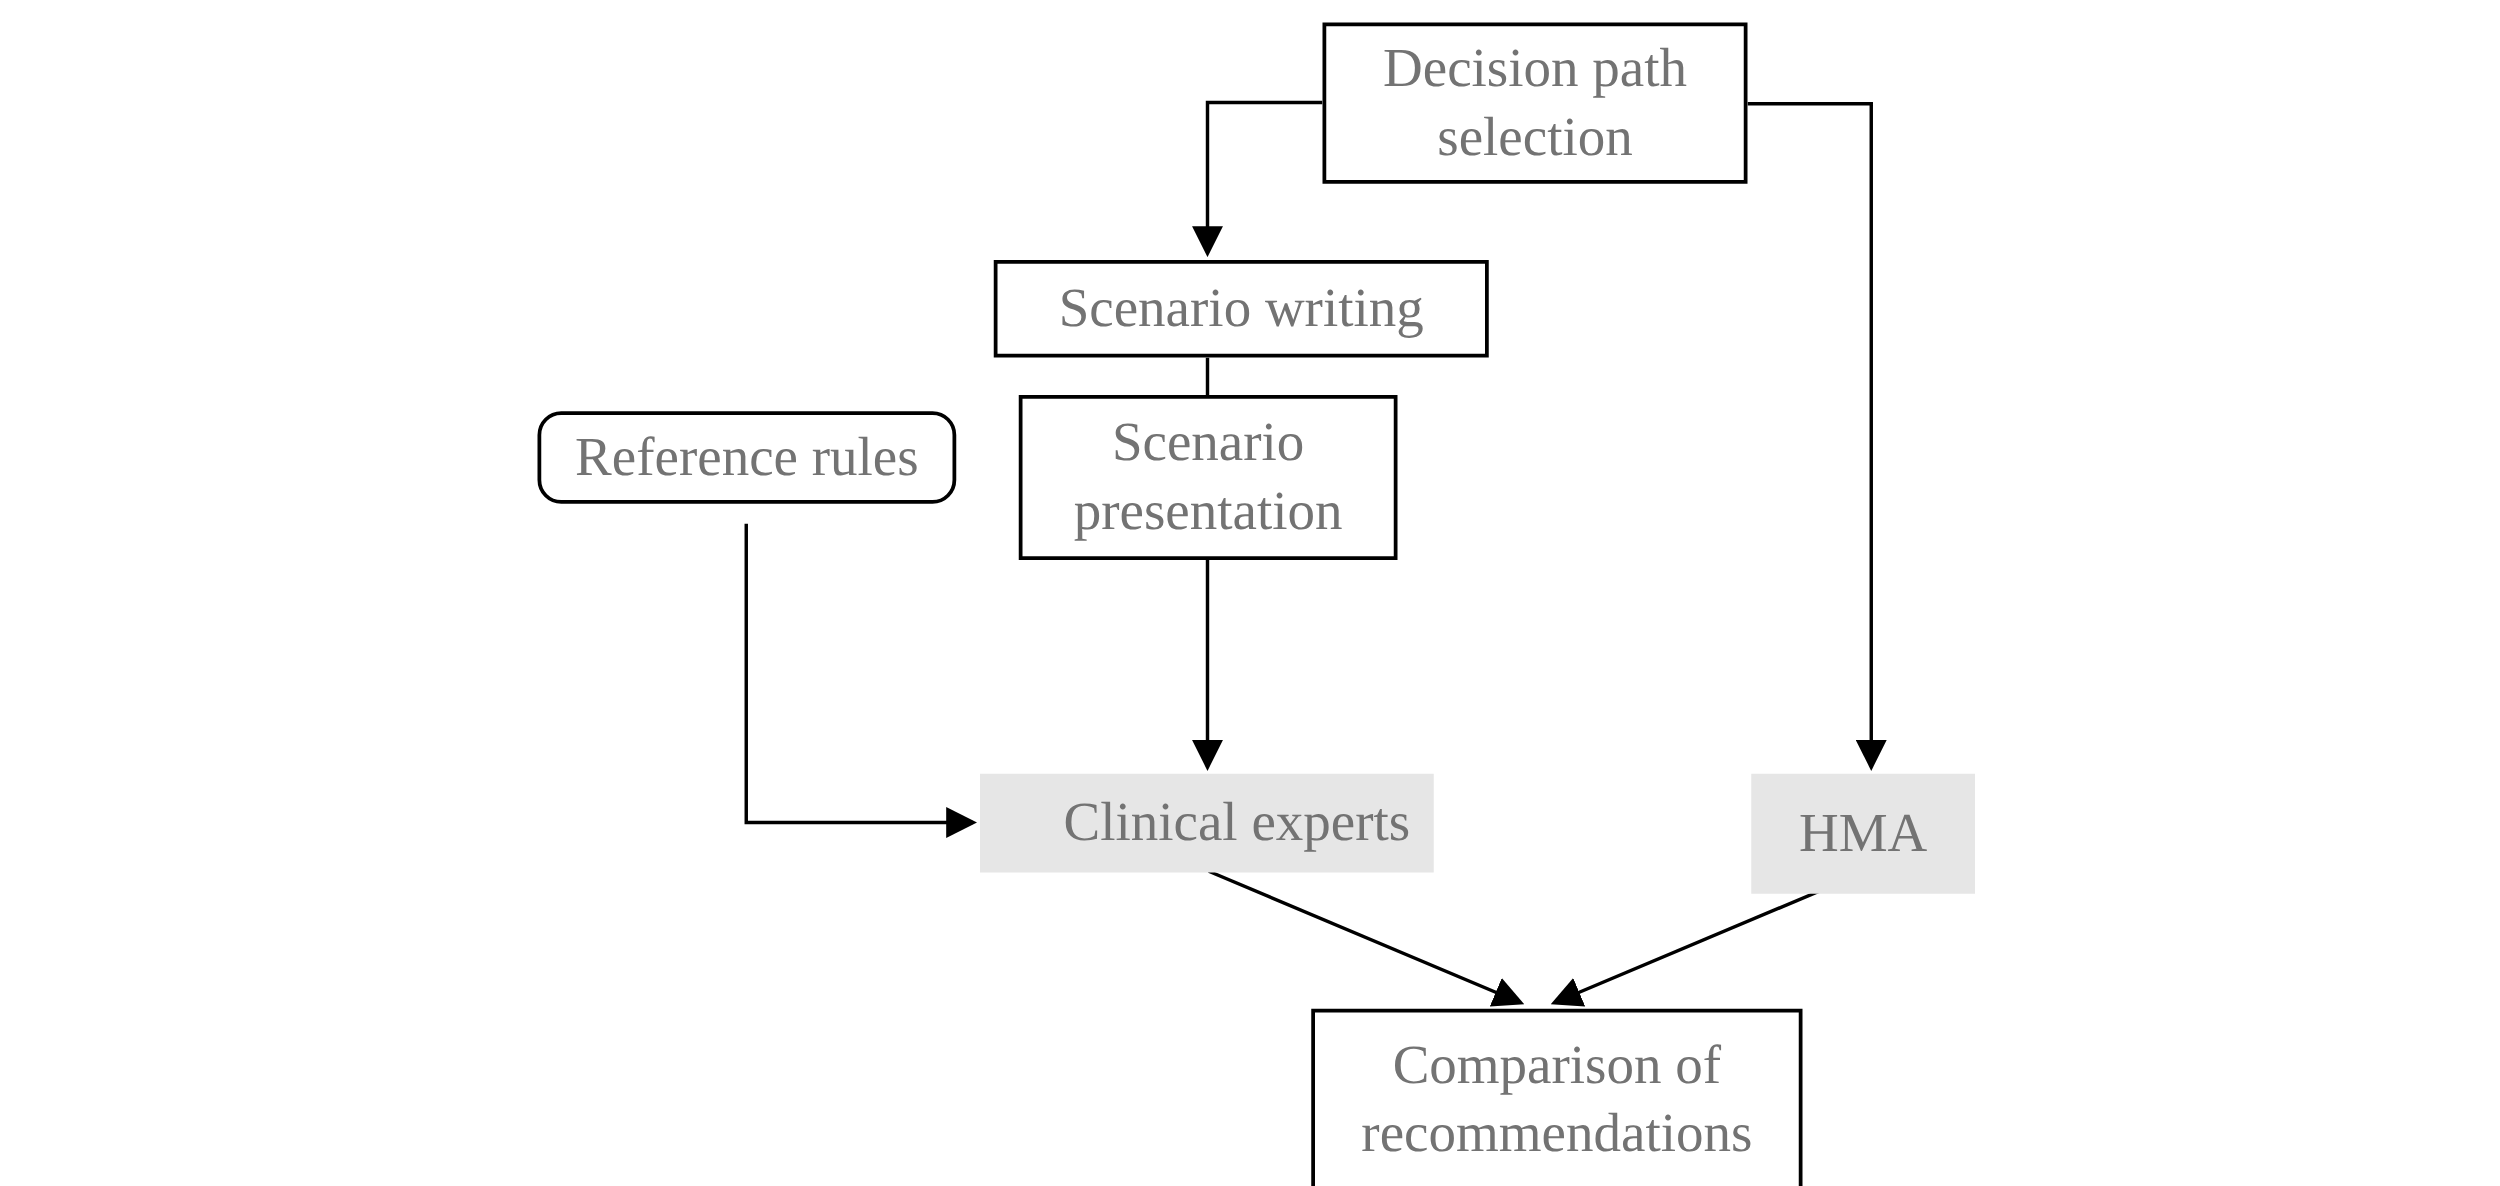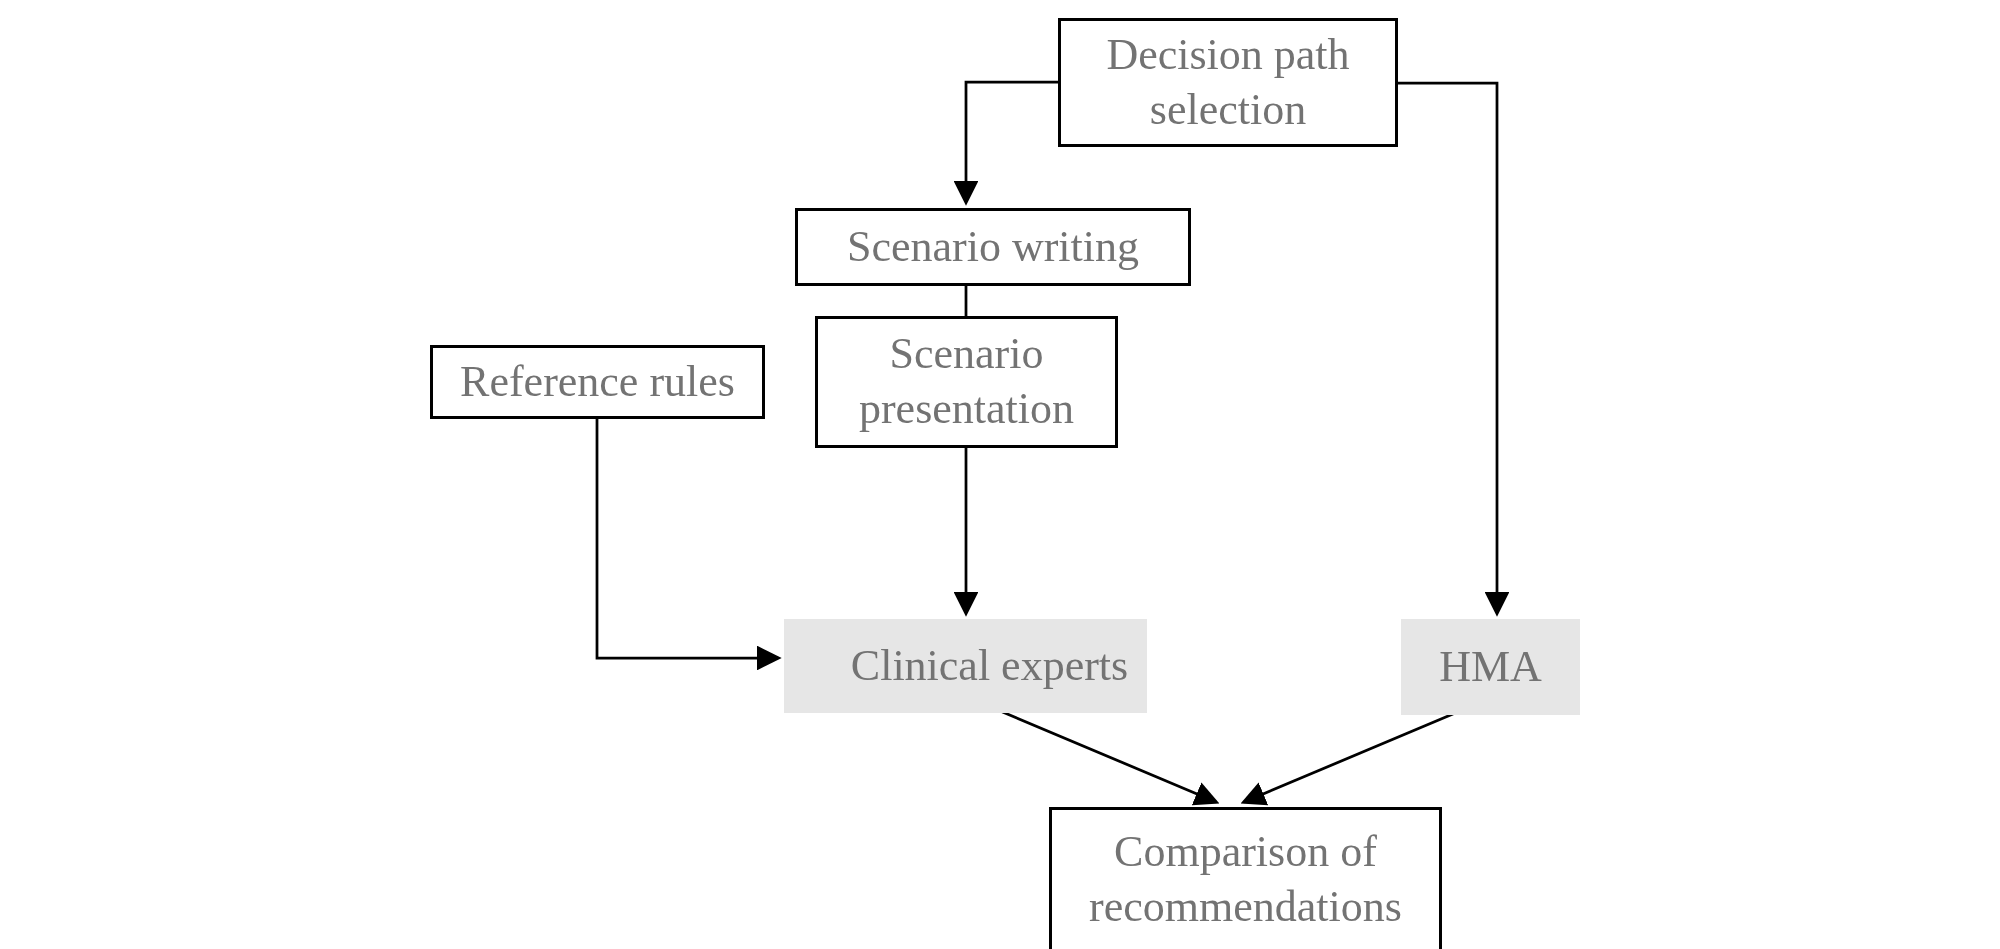--- a/index.html
+++ b/index.html
@@ -33,22 +33,22 @@
     border: 3px solid #000000;
   }
   .node.shaded {
     background: #e6e6e6;
     border: none;
   }
   
   .n-decision   { left: 1058px; top: 18px;  width: 340px; height: 129px; }
   .n-writing    { left: 795px;  top: 208px; width: 396px; height: 78px;  }
   .n-present    { left: 815px;  top: 316px; width: 303px; height: 132px; }
-  .n-reference  { left: 430px;  top: 345px; width: 335px; height: 74px;  }
-  .n-clinical   { left: 784px;  top: 619px; width: 363px; height: 94px; padding-left: 48px;  }
+  .n-reference  { left: 430px;  top: 329px; width: 335px; height: 74px; border-radius: 19px;  }
+  .n-clinical   { left: 784px;  top: 619px; width: 363px; height: 79px; padding-left: 48px;  }
   .n-hma        { left: 1401px; top: 619px; width: 179px; height: 96px;  }
   .n-comparison { left: 1033px; top: 807px; width: 393px; height: 145px; margin-left: 16px; }
 </style>
 </head>
 <body>
 
 <div class="canvas">
 
   <svg class="connector-layer" viewBox="0 0 2000 949" xmlns="http://www.w3.org/2000/svg">
     <defs>

